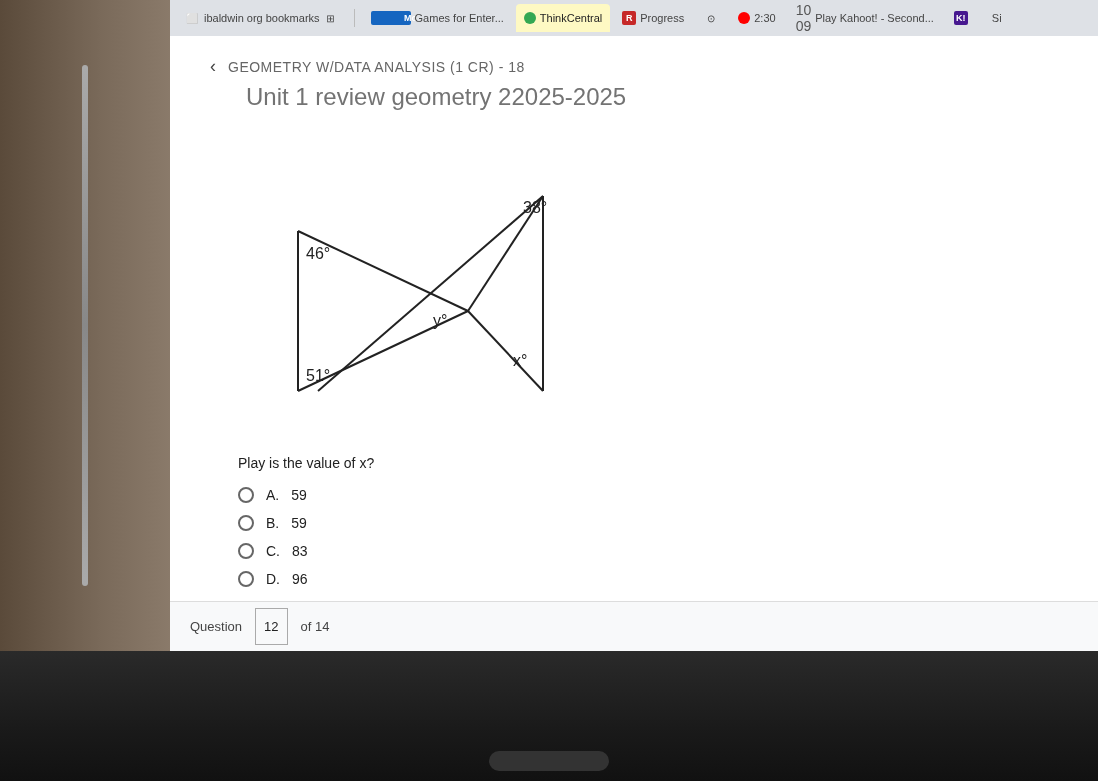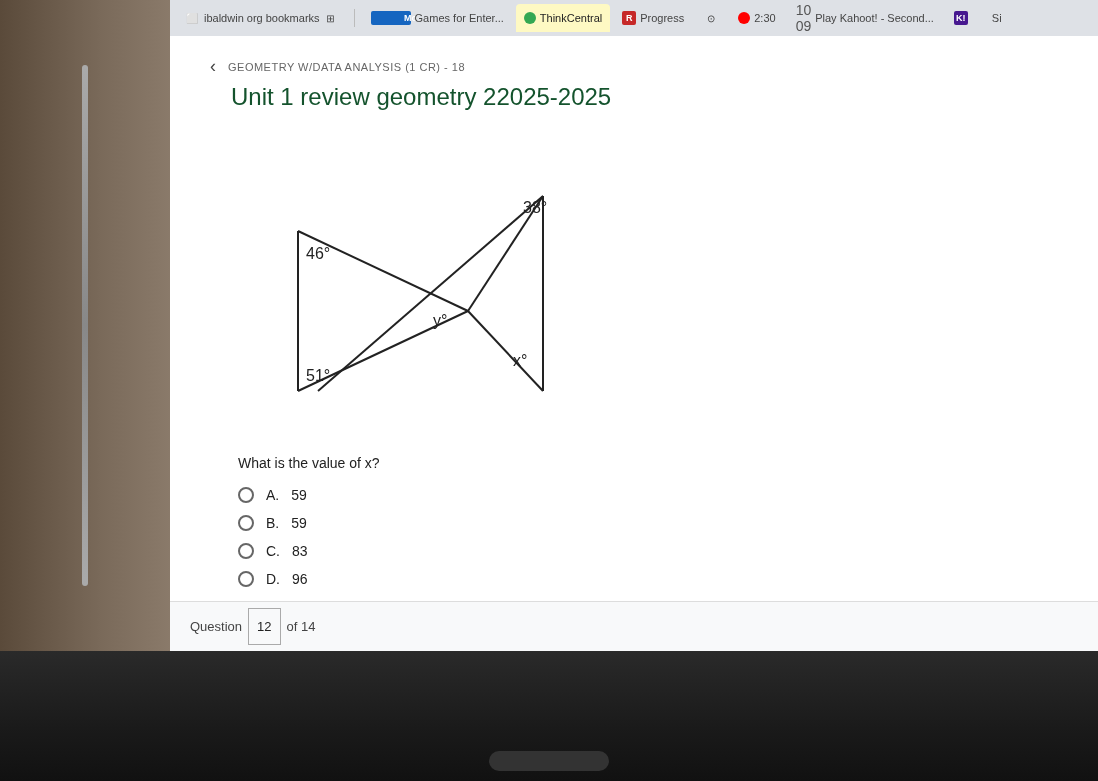--- a/index.html
+++ b/index.html
@@ -101,32 +101,32 @@
     }
 
     .back-btn {
       font-size: 18px;
       color: #444;
       cursor: pointer;
       margin-right: 4px;
     }
 
     .breadcrumb-text {
-      font-size: 11px;
+      font-size: 14px;
       color: #666;
       letter-spacing: 0.5px;
       font-weight: 500;
     }
 
     .page-title {
       font-size: 24px;
       font-weight: 400;
-      color: #14532d;
+      color: #737373;
       margin-bottom: 20px;
-      margin-left: 21px;
+      margin-left: 36px;
     }
 
     
     .diagram-container {
       margin-left: 28px;
       margin-bottom: 24px;
     }
 
     .question-text {
       font-size: 14px;
@@ -183,21 +183,21 @@
       font-size: 13px;
       font-weight: 600;
       color: #333;
       cursor: pointer;
       border-radius: 2px;
     }
 
     .question-counter {
       display: flex;
       align-items: center;
-      gap: 6px;
+      gap: 13px;
       font-size: 13px;
       color: #444;
     }
 
     .question-num-box {
       border: 1px solid #aaa;
       padding: 10px 8px;
       font-size: 13px;
       color: #222;
     }
@@ -338,21 +338,21 @@
 
         <text x="68" y="250" font-size="16" font-family="Arial" fill="#222">51°</text>
 
         <text x="195" y="195" font-size="16" font-family="Arial" fill="#222">y°</text>
 
         <text x="275" y="235" font-size="16" font-family="Arial" fill="#222">x°</text>
 
       </svg>
     </div>
 
-    <div class="question-text">What is the value of x?</div>
+    <div class="question-text">Play is the value of x?</div>
 
     <div class="answer-choices">
 
       <div class="answer-option">
         <span class="radio-circle"></span>
         <span>A.</span>
         <span>59</span>
       </div>
 
       <div class="answer-option">

